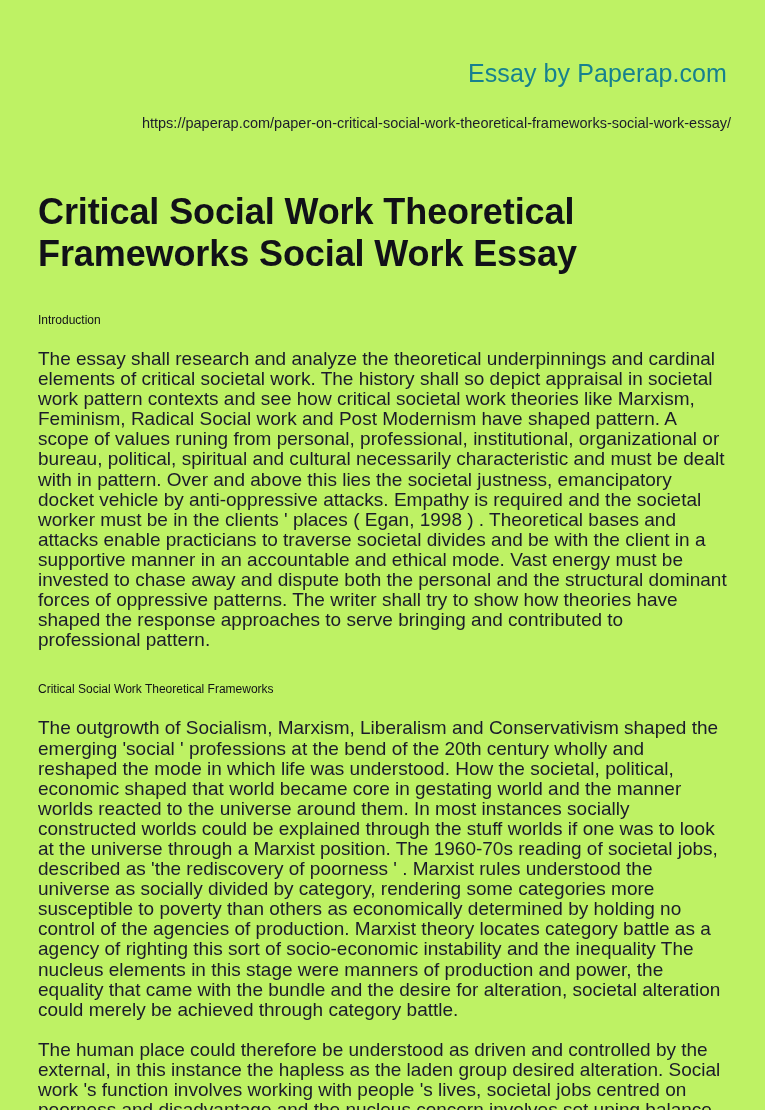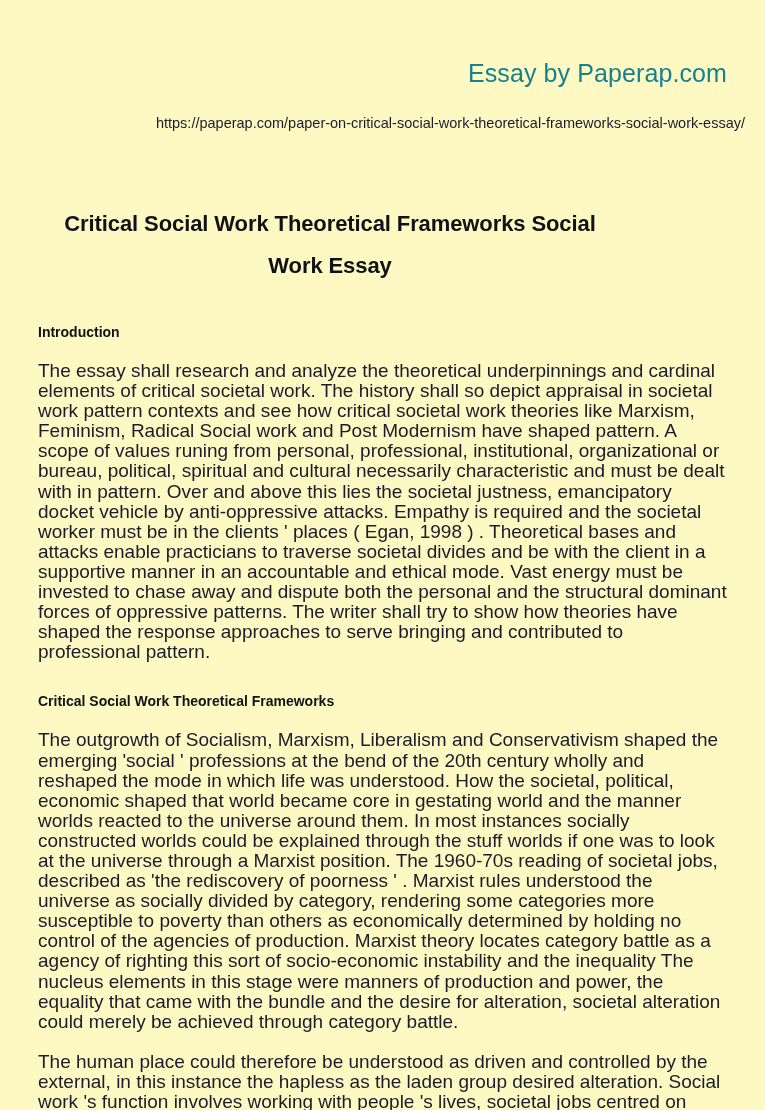--- a/index.html
+++ b/index.html
@@ -11,69 +11,68 @@
     height: 1110px;
     background: #e6f1fc;
     font-family: "Liberation Sans", sans-serif;
     color: #1b1b2b;
     overflow: hidden;
   }
   .page {
     position: relative;
     width: 765px;
     height: 1110px;
-    background: #fef9c3;
+    background: #bef264;
     box-sizing: border-box;
   }
   
   .brand-bar {
     padding: 58px 38px 0 38px;
     text-align: right;
   }
   .brand {
     display: inline-block;
     font-size: 25px;
     line-height: 30px;
     color: #17808f;
     letter-spacing: 0.1px;
     font-weight: 400;
   }
   
   .url-bar {
-    padding: 22px 20px 0 78px;
+    padding: 22px 34px 0 78px;
     text-align: right;
   }
   .source-url {
     display: inline-block;
     font-size: 14.5px;
     line-height: 26px;
     color: #1b1b2b;
     word-break: break-word;
     max-width: 660px;
     text-align: right;
   }
   
   .article {
     padding: 55px 34px 0 38px;
   }
   .doc-title {
-    margin: 12px;
-    font-size: 22px;
+    margin: 0;
+    font-size: 36px;
     line-height: 42px;
     font-weight: bold;
     color: #111118;
     letter-spacing: -0.1px;
     max-width: 560px;
-    text-align: center;
   }
   .section-heading {
     margin: 36px 0 0 0;
-    font-size: 14px;
+    font-size: 12px;
     line-height: 18px;
-    font-weight: bold;
+    font-weight: normal;
     color: #111118;
   }
   .section-heading.tight {
     margin-top: 30px;
   }
   p.body-text {
     margin: 20px 0 0 0;
     font-size: 19px;
     line-height: 20.1px;
     color: #1b1b2b;

